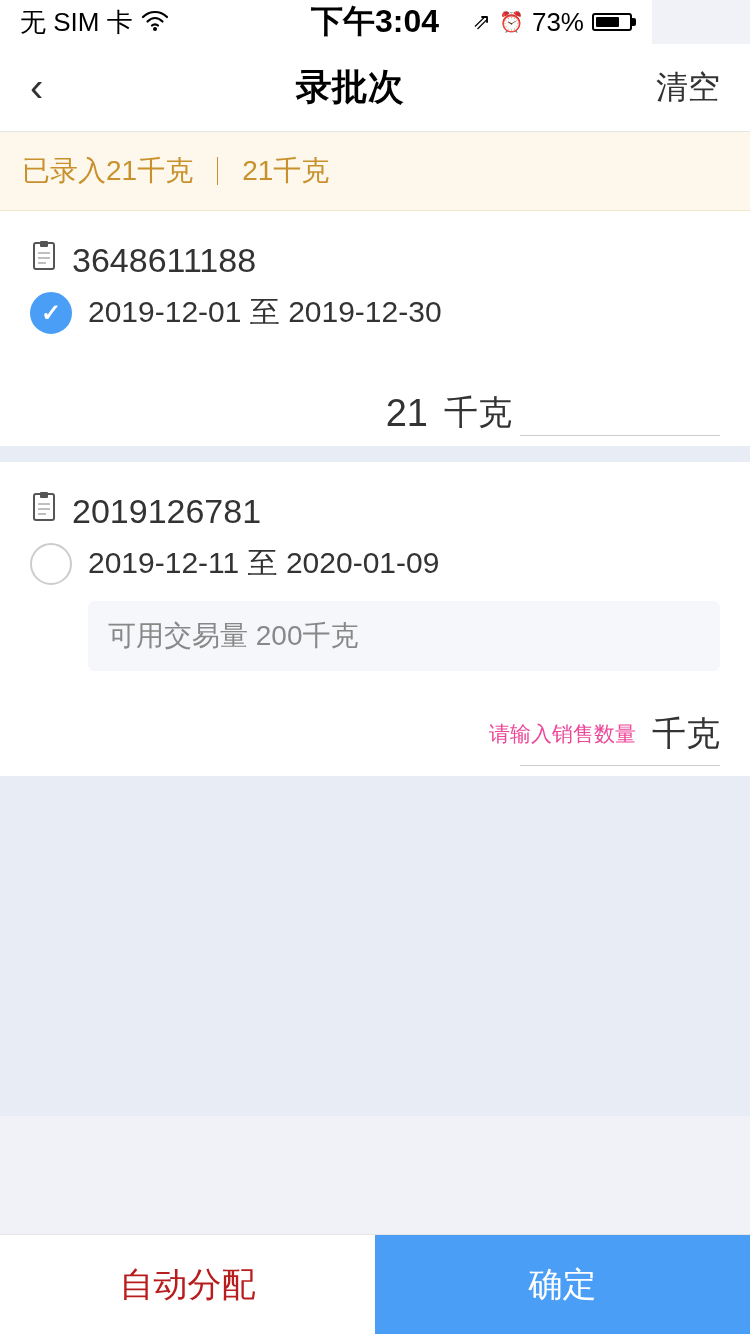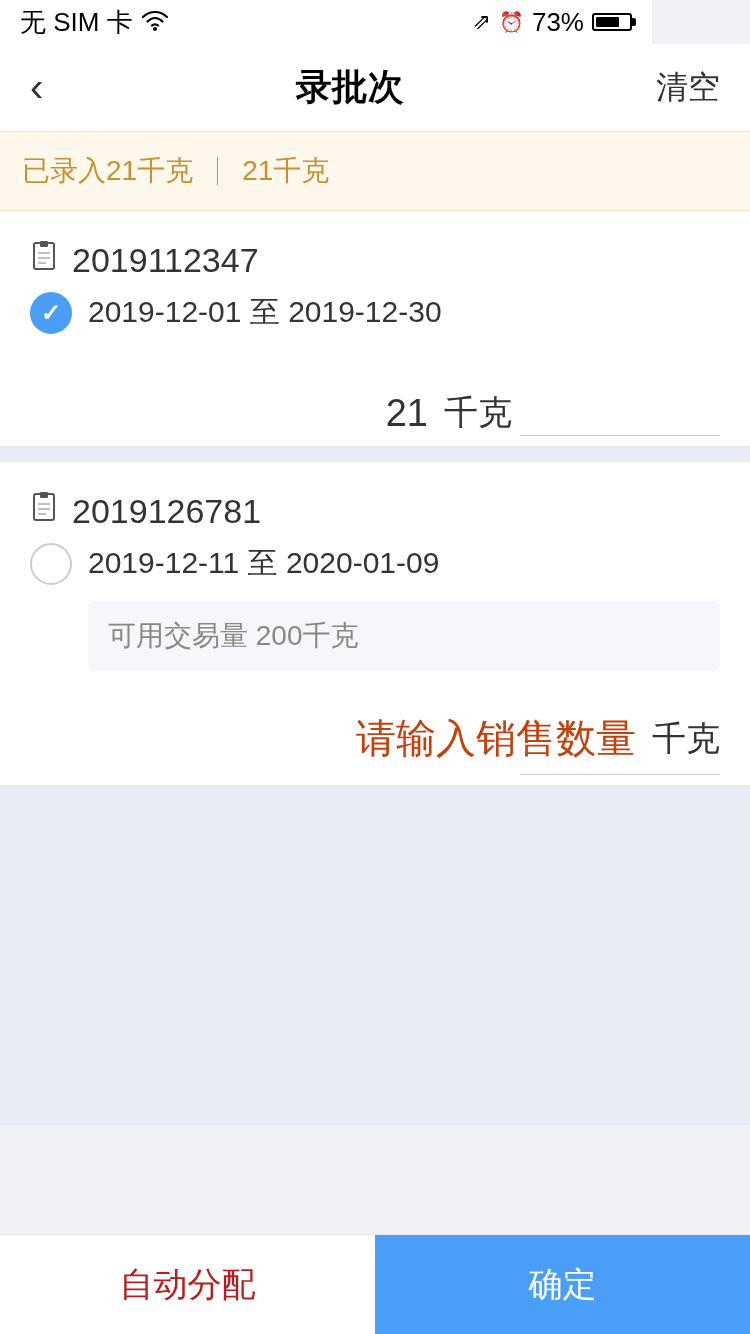--- a/index.html
+++ b/index.html
@@ -223,22 +223,22 @@
 
     
     .input-row {
       display: flex;
       align-items: center;
       justify-content: flex-end;
       padding: 20px 30px 10px 30px;
       background: #fff;
     }
     .input-placeholder {
-      font-size: 40px;
-      color: #c2410c;
+      font-size: 21px;
+      color: #ec4899;
     }
     .input-unit {
       font-size: 34px;
       color: #333;
       margin-left: 16px;
     }
     .input-underline {
       border-bottom: 1px solid #ccc;
       width: 200px;
       margin-left: auto;
@@ -302,20 +302,21 @@
     <span>无 SIM 卡</span>
     <span>
       <svg width="28" height="22" viewBox="0 0 28 22" fill="none">
         <path d="M14 18a2 2 0 1 1 0 4 2 2 0 0 1 0-4z" fill="#000"></path>
         <path d="M6.5 12.5C8.6 10.4 11.2 9 14 9s5.4 1.4 7.5 3.5" stroke="#000" stroke-width="2.2" fill="none" stroke-linecap="round"></path>
         <path d="M2 8C5.2 4.8 9.4 3 14 3s8.8 1.8 12 5" stroke="#000" stroke-width="2.2" fill="none" stroke-linecap="round"></path>
         <path d="M11 16.5c.8-.8 1.8-1.2 3-1.2s2.2.4 3 1.2" stroke="#000" stroke-width="2.2" fill="none" stroke-linecap="round"></path>
       </svg>
     </span>
   </div>
+  <div class="status-center">下午3:04</div>
   <div class="status-right">
     <span style="font-size:22px;">⇗</span>
     <span style="font-size:20px;">⏰</span>
     <span>73%</span>
     <div class="battery-rect">
       <div class="battery-fill"></div>
     </div>
   </div>
 </div>
 
@@ -337,21 +338,21 @@
     <div class="batch-item-header">
       <span class="batch-icon">
         <svg width="32" height="32" viewBox="0 0 32 32" fill="none">
           <rect x="4" y="2" width="20" height="26" rx="2" ry="2" stroke="#555" stroke-width="2" fill="none"></rect>
           <rect x="10" y="0" width="8" height="6" rx="1" fill="#555"></rect>
           <line x1="8" y1="12" x2="20" y2="12" stroke="#aaa" stroke-width="1.5"></line>
           <line x1="8" y1="17" x2="20" y2="17" stroke="#aaa" stroke-width="1.5"></line>
           <line x1="8" y1="22" x2="16" y2="22" stroke="#aaa" stroke-width="1.5"></line>
         </svg>
       </span>
-      <span class="batch-number">2019112347</span>
+      <span class="batch-number">3648611188</span>
     </div>
     <div class="batch-date-row">
       <div class="radio-circle checked"></div>
       <span class="batch-date">2019-12-01 至 2019-12-30</span>
     </div>
   </div>
 
   <div class="quantity-row">
     <div class="quantity-row-inner">
       <div style="display:flex;align-items:center;justify-content:flex-end;">

